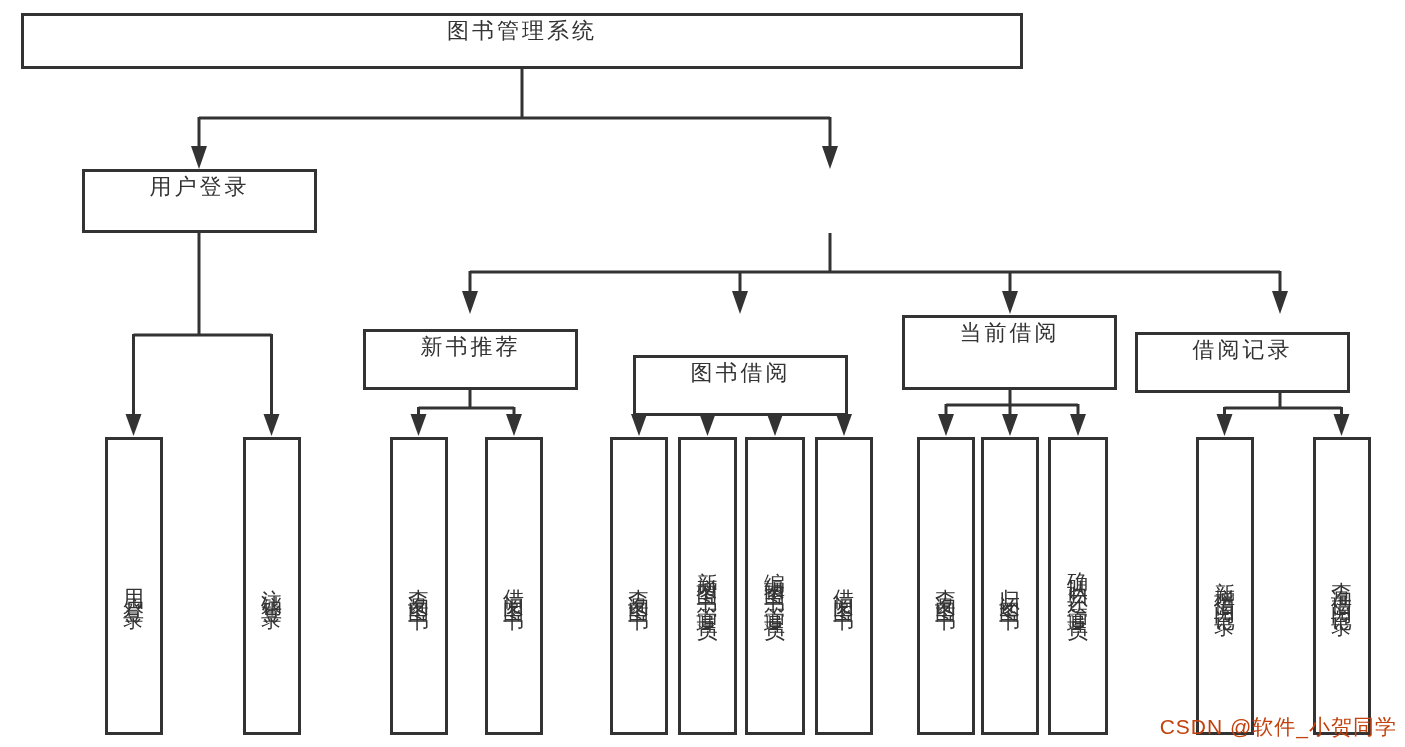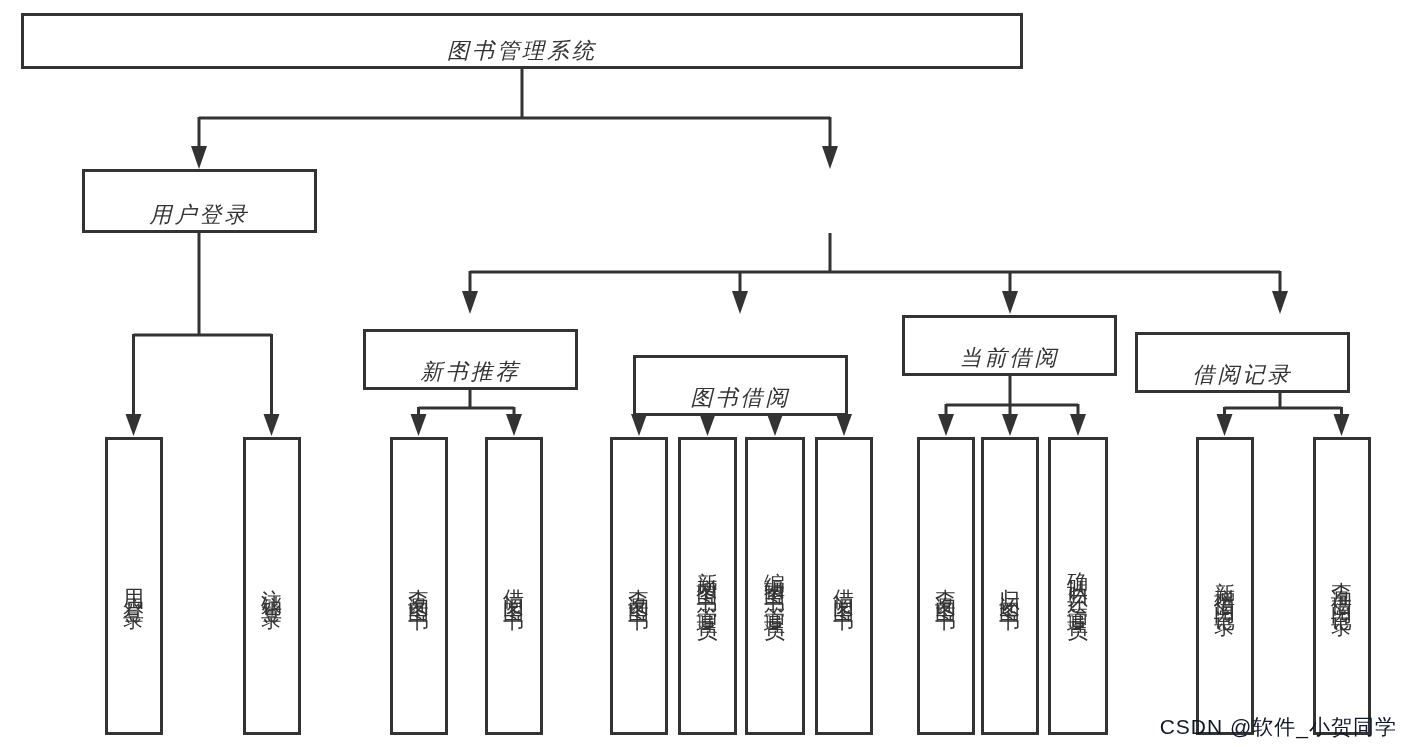--- a/index.html
+++ b/index.html
@@ -21,27 +21,26 @@
     top: 0;
     z-index: 0;
   }
   
   .hbox {
     position: absolute;
     box-sizing: border-box;
     border: 3px solid #333333;
     background: #ffffff;
     display: flex;
-    align-items: flex-end;
+    align-items: flex-start;
     justify-content: center;
     font-size: 22px;
     letter-spacing: 3px;
     color: #333333;
     z-index: 1;
-    font-style: italic;
   }
   
   .vbox {
     position: absolute;
     box-sizing: border-box;
     top: 437px;
     width: 58px;
     height: 298px;
     border: 3px solid #333333;
     background: #ffffff;
@@ -58,42 +57,42 @@
     letter-spacing: 7px;
     white-space: nowrap;
     color: #333333;
   }
   
   .p-root { left: 21px;  top: 13px;  width: 1002px; height: 56px; }
   .p-l2a  { left: 82px;  top: 169px; width: 235px;  height: 64px; }
   .p-l2b  { left: 713px; top: 169px; width: 234px;  height: 64px; }
   .p-l3a  { left: 363px;  top: 315px; width: 215px; height: 61px; margin-top: 14px; }
   .p-l3b  { left: 633px;  top: 315px; width: 215px; height: 61px; margin-top: 40px; }
-  .p-l3c  { left: 902px;  top: 315px; width: 215px; height: 61px; }
+  .p-l3c  { left: 902px;  top: 315px; width: 215px; height: 75px; }
   .p-l3d  { left: 1135px; top: 315px; width: 215px; height: 61px; margin-top: 17px; }
   .p-c1  { left: 105px;  }
   .p-c2  { left: 243px;  }
   .p-c3  { left: 390px;  }
   .p-c4  { left: 485px;  }
   .p-c5  { left: 610px;  }
   .p-c6  { left: 678px;  width: 59px; }
   .p-c7  { left: 745px;  width: 60px; }
   .p-c8  { left: 815px;  }
   .p-c9  { left: 917px;  }
   .p-c10 { left: 981px;  }
   .p-c11 { left: 1048px; width: 60px; }
   .p-c12 { left: 1196px; }
   .p-c13 { left: 1313px; }
   #watermark {
     position: absolute;
     right: 8px;
     top: 713px;
     font-size: 21px;
     letter-spacing: 1px;
-    color: #0f172a;
+    color: #c2410c;
     z-index: 2;
     white-space: nowrap;
   }
 </style>
 </head>
 <body>
 
 <div id="canvas">
 
   <svg id="connector-layer" width="1405" height="747" viewBox="0 0 1405 747">

